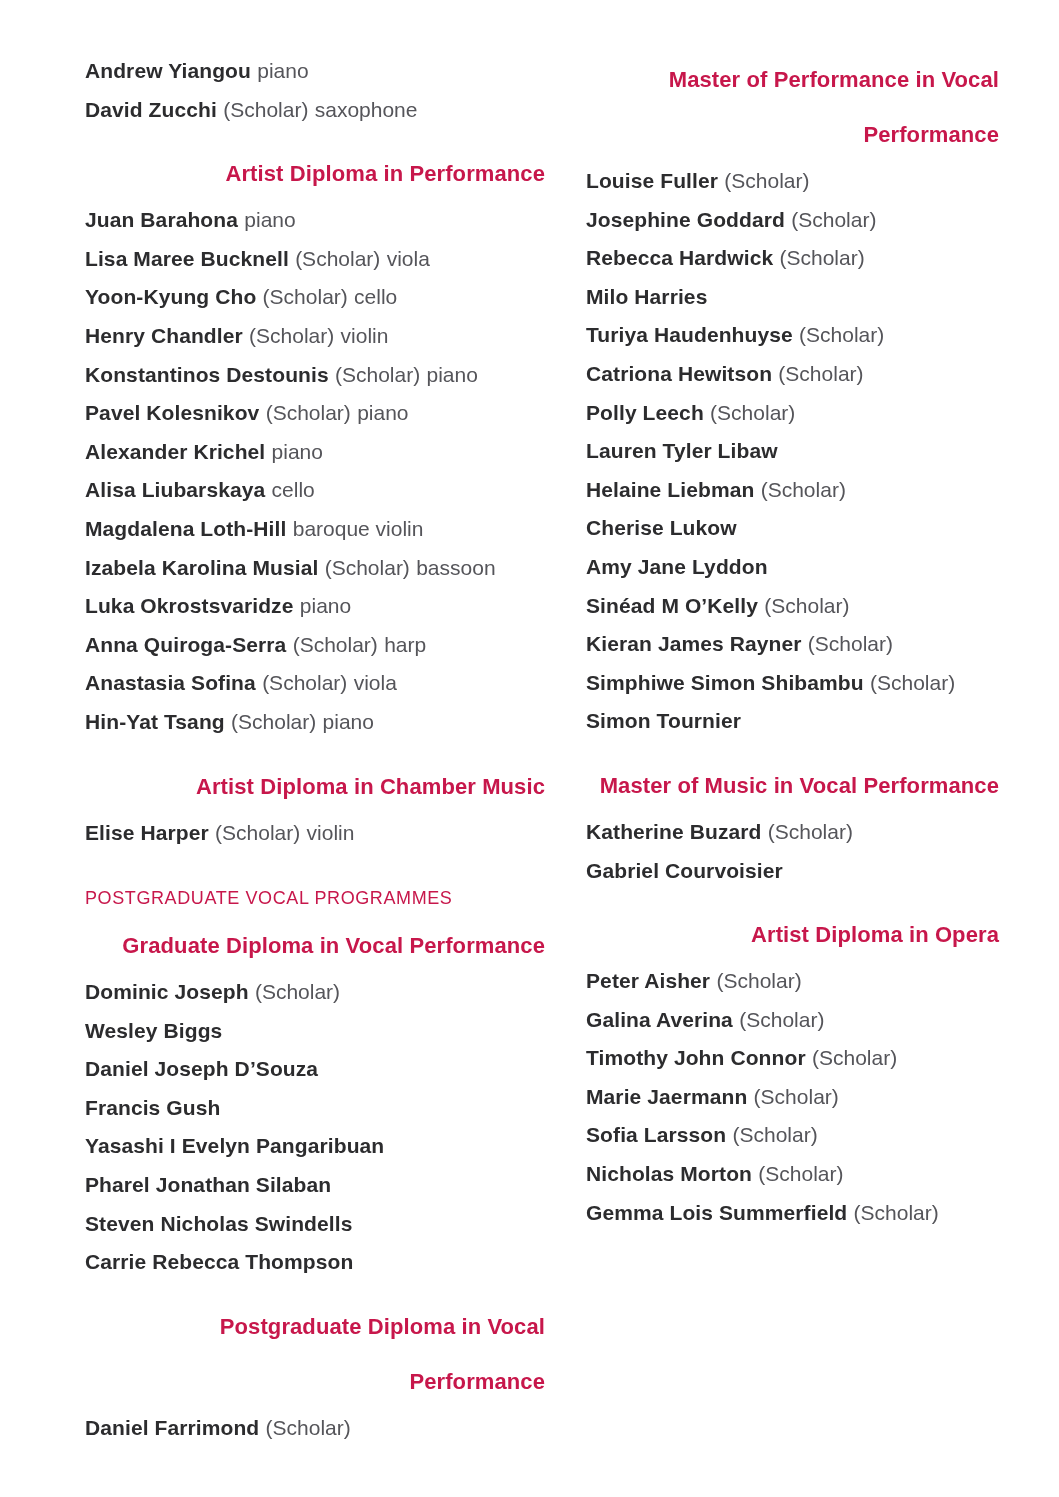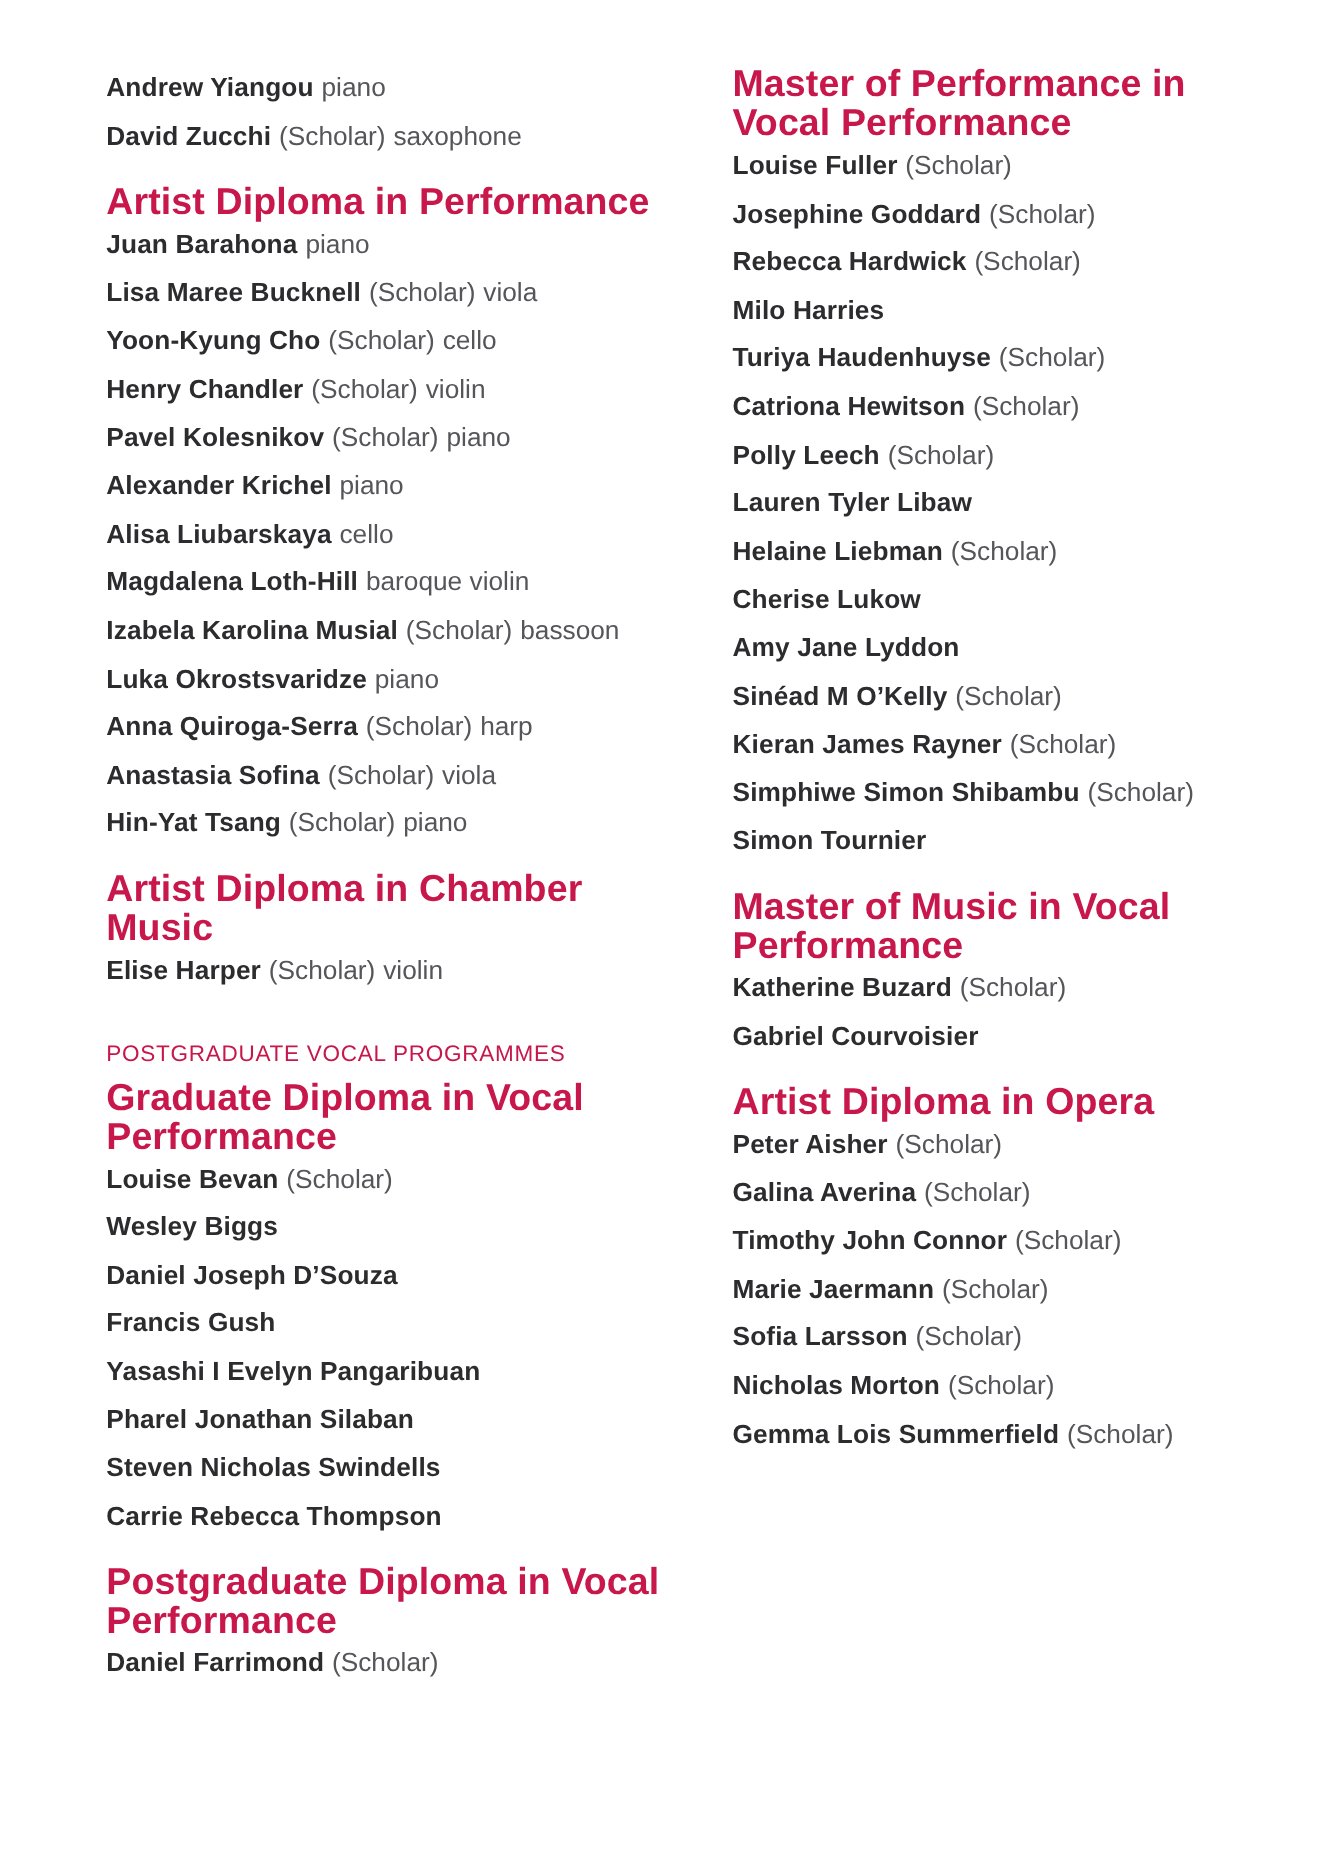--- a/index.html
+++ b/index.html
@@ -29,25 +29,26 @@
     color:var(--name-color, #2c2c2e);
     font-weight:700;
     letter-spacing:0.1px;
   }
   .sec {
     color:var(--sec-color, #55555a);
     font-weight:400;
     margin-left:0.30em;
   }
   .heading {
-    font-size:30px;
-    line-height:31px;
+    font-size:22px;
+    line-height:55px;
     font-weight:700;
     color:var(--red, #c7174b);
     letter-spacing:0.1px;
+    text-align:right;
   }
   .overline {
     font-size:18px;
     line-height:39px;
     font-weight:400;
     color:var(--red, #c7174b);
     letter-spacing:0.6px;
   }
 </style>
 </head>
@@ -58,38 +59,39 @@
       <div class="section first">
         <div class="line"><span class="name">Andrew Yiangou</span><span class="sec">piano</span></div>
         <div class="line"><span class="name">David Zucchi</span><span class="sec">(Scholar)</span><span class="sec">saxophone</span></div>
       </div>
       <div class="section">
         <div class="heading">Artist Diploma in Performance</div>
         <div class="line"><span class="name">Juan Barahona</span><span class="sec">piano</span></div>
         <div class="line"><span class="name">Lisa Maree Bucknell</span><span class="sec">(Scholar)</span><span class="sec">viola</span></div>
         <div class="line"><span class="name">Yoon-Kyung Cho</span><span class="sec">(Scholar)</span><span class="sec">cello</span></div>
         <div class="line"><span class="name">Henry Chandler</span><span class="sec">(Scholar)</span><span class="sec">violin</span></div>
+        <div class="line"><span class="name">Konstantinos Destounis</span><span class="sec">(Scholar)</span><span class="sec">piano</span></div>
         <div class="line"><span class="name">Pavel Kolesnikov</span><span class="sec">(Scholar)</span><span class="sec">piano</span></div>
         <div class="line"><span class="name">Alexander Krichel</span><span class="sec">piano</span></div>
         <div class="line"><span class="name">Alisa Liubarskaya</span><span class="sec">cello</span></div>
         <div class="line"><span class="name">Magdalena Loth-Hill</span><span class="sec">baroque violin</span></div>
         <div class="line"><span class="name">Izabela Karolina Musial</span><span class="sec">(Scholar)</span><span class="sec">bassoon</span></div>
         <div class="line"><span class="name">Luka Okrostsvaridze</span><span class="sec">piano</span></div>
         <div class="line"><span class="name">Anna Quiroga-Serra</span><span class="sec">(Scholar)</span><span class="sec">harp</span></div>
         <div class="line"><span class="name">Anastasia Sofina</span><span class="sec">(Scholar)</span><span class="sec">viola</span></div>
         <div class="line"><span class="name">Hin-Yat Tsang</span><span class="sec">(Scholar)</span><span class="sec">piano</span></div>
       </div>
       <div class="section">
         <div class="heading">Artist Diploma in Chamber Music</div>
         <div class="line"><span class="name">Elise Harper</span><span class="sec">(Scholar)</span><span class="sec">violin</span></div>
       </div>
       <div class="section has-overline">
         <div class="overline">POSTGRADUATE VOCAL PROGRAMMES</div>
         <div class="heading">Graduate Diploma in Vocal Performance</div>
-        <div class="line"><span class="name">Louise Bevan</span><span class="sec">(Scholar)</span></div>
+        <div class="line"><span class="name">Dominic Joseph</span><span class="sec">(Scholar)</span></div>
         <div class="line"><span class="name">Wesley Biggs</span></div>
         <div class="line"><span class="name">Daniel Joseph D’Souza</span></div>
         <div class="line"><span class="name">Francis Gush</span></div>
         <div class="line"><span class="name">Yasashi I Evelyn Pangaribuan</span></div>
         <div class="line"><span class="name">Pharel Jonathan Silaban</span></div>
         <div class="line"><span class="name">Steven Nicholas Swindells</span></div>
         <div class="line"><span class="name">Carrie Rebecca Thompson</span></div>
       </div>
       <div class="section">
         <div class="heading">Postgraduate Diploma in Vocal Performance</div>

